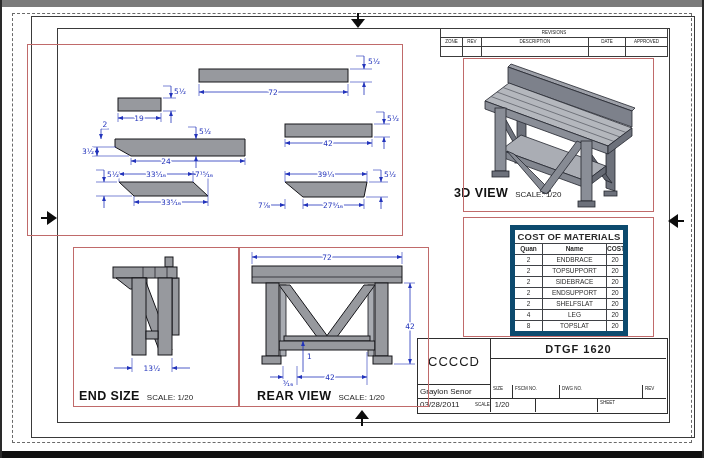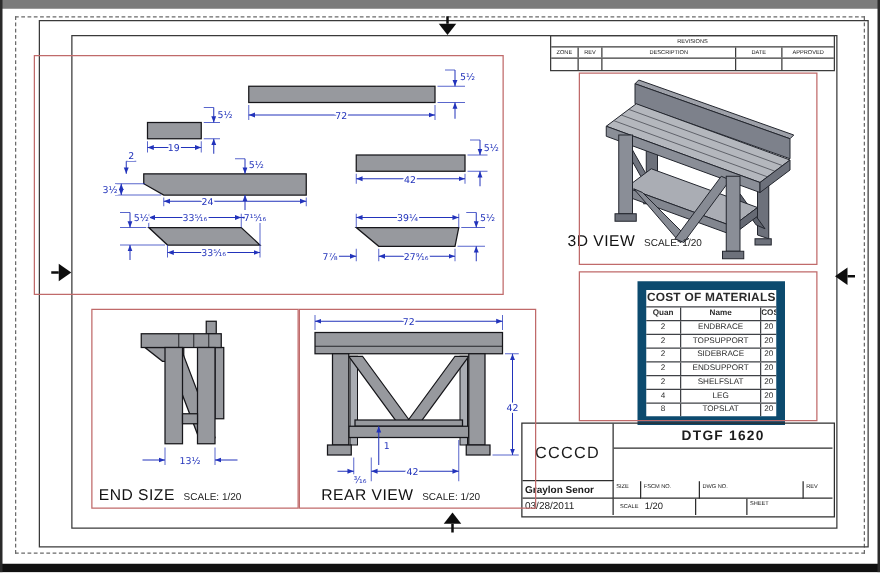--- a/index.html
+++ b/index.html
@@ -26,60 +26,60 @@
   svg.lw .xl{stroke:#2233bb;stroke-width:.6;fill:none}
   svg.lw text.dim{fill:#2233bb;font:7.5px "DejaVu Sans",sans-serif;
         paint-order:stroke;stroke:#ffffff;stroke-width:3px;stroke-linejoin:round}
   svg.lw .g3{stroke:#23262e;stroke-width:.8}
   .f-top{fill:#b4b7bd}.f-front{fill:#8a8e97}.f-side{fill:#6d717b}
   .f-rail{fill:#7d818b}.f-railtop{fill:#9da0a8}.f-shelf{fill:#aaadb4}
   .f-shelff{fill:#82868f}.f-shelfe{fill:#666a74}.f-brace{fill:#70747e}
   .f-braceb{fill:#878b94}.f-braced{fill:#5f636d}
   
   .viewlabel{display:flex;align-items:baseline;gap:7px;white-space:nowrap}
-  .viewlabel b{font-size:12.5px;font-weight:normal;letter-spacing:.4px;color:#111}
+  .viewlabel b{font-size:12.5px;font-weight:bold;letter-spacing:.4px;color:#111}
   .viewlabel span{font-size:8px;color:#222}
   .partslabel{left:168px;top:218px;width:130px;text-align:center;
               font-weight:bold;font-size:11.5px;letter-spacing:.8px;color:#111}
   
   .rev{left:440px;top:28px;width:228px;height:29px;border:1px solid #3c3c3c;box-sizing:border-box;font-size:4.5px;color:#222}
   .rev .r1{height:8px;line-height:8px;text-align:center;border-bottom:1px solid #3c3c3c}
   .rev .r2,.rev .r3{display:flex;border-bottom:1px solid #3c3c3c}
   .rev .r3{border-bottom:none;flex:1}
   .rev{display:flex;flex-direction:column}
   .rev .c{border-right:1px solid #3c3c3c;text-align:center;line-height:8px;height:8px;overflow:hidden}
   .rev .r3 .c{height:9px}
   .rev .cw0{width:21px}.rev .cw1{width:18px}.rev .cw2{width:106px}.rev .cw3{width:36px}.rev .cw4{flex:1;border-right:none}
   
-  .cost{left:510px;top:225px;width:118px;border:7px solid #0c4a6e;box-sizing:border-box;background:transparent;color:#2b2b2b}
+  .cost{left:510px;top:225px;width:118px;border:5px solid #0c4a6e;box-sizing:border-box;background:transparent;color:#2b2b2b}
   .cost .t{height:13px;line-height:13px;text-align:center;font-weight:bold;font-size:9.5px;
            border-bottom:1px solid #3f4146;letter-spacing:.2px}
   .ct-head,.ct-row{display:flex;border-bottom:1px solid #3f4146}
   .ct-row:last-child{border-bottom:none}
   .ct-cell{font-size:6.5px;line-height:10px;height:10px;text-align:center;border-right:1px solid #3f4146;overflow:hidden}
   .ct-head .ct-cell{font-weight:bold}
   .c0{width:27px}.c1{width:63px}.c2{flex:1;border-right:none}
   
   .tb{left:417px;top:338px;width:251px;height:76px;border:1.5px solid #2e2e2e;box-sizing:border-box}
   .tbc{position:absolute;box-sizing:border-box;border:0 solid #2e2e2e;overflow:hidden}
   .cellA{left:0;top:0;width:73px;height:46px;border-right-width:1px;border-bottom-width:1px;
          display:flex;align-items:center;justify-content:center;font-weight:normal;font-size:13px;letter-spacing:1px}
   .cellB{left:0;top:46px;width:73px;height:14px;border-right-width:1px;border-bottom-width:1px;
-         font-weight:bold;font-size:8px;line-height:13px;padding-left:2px}
+         font-weight:normal;font-size:8px;line-height:13px;padding-left:2px}
   .cellC{left:0;top:60px;width:73px;height:13px;border-right-width:1px;
          font-weight:normal;font-size:8px;line-height:12px;padding-left:2px}
   .cellD{left:73px;top:0;width:175px;height:20px;border-bottom-width:1px;
          text-align:center;font-weight:bold;font-size:11px;line-height:20px;letter-spacing:1px}
   .cellE{left:73px;top:20px;width:175px;height:26px;border-bottom-width:1px;
          text-align:center;font-weight:bold;font-size:13px;line-height:26px;letter-spacing:1px}
   .cellSZ{left:73px;top:46px;width:22px;height:14px;border-right-width:1px;border-bottom-width:1px}
   .cellFS{left:95px;top:46px;width:47px;height:14px;border-right-width:1px;border-bottom-width:1px}
   .cellDW{left:142px;top:46px;width:83px;height:14px;border-right-width:1px;border-bottom-width:1px}
   .cellRV{left:225px;top:46px;width:23px;height:14px;border-bottom-width:1px}
-  .cellSC{left:76px;top:60px;width:63px;height:13px;border-right-width:1px;display:flex;align-items:baseline}
+  .cellSC{left:55px;top:60px;width:63px;height:13px;border-right-width:1px;display:flex;align-items:baseline}
   .cellMID{left:136px;top:60px;width:44px;height:13px;border-right-width:1px}
   .cellSH{left:180px;top:60px;width:68px;height:13px}
   .tiny{font-size:4.5px;padding:1px 0 0 2px;color:#222;display:block}
   .scaleval{font-size:7.5px;margin-left:5px;position:relative;top:1px}
 </style>
 </head>
 <body>
 
 <div class="stage">
 

